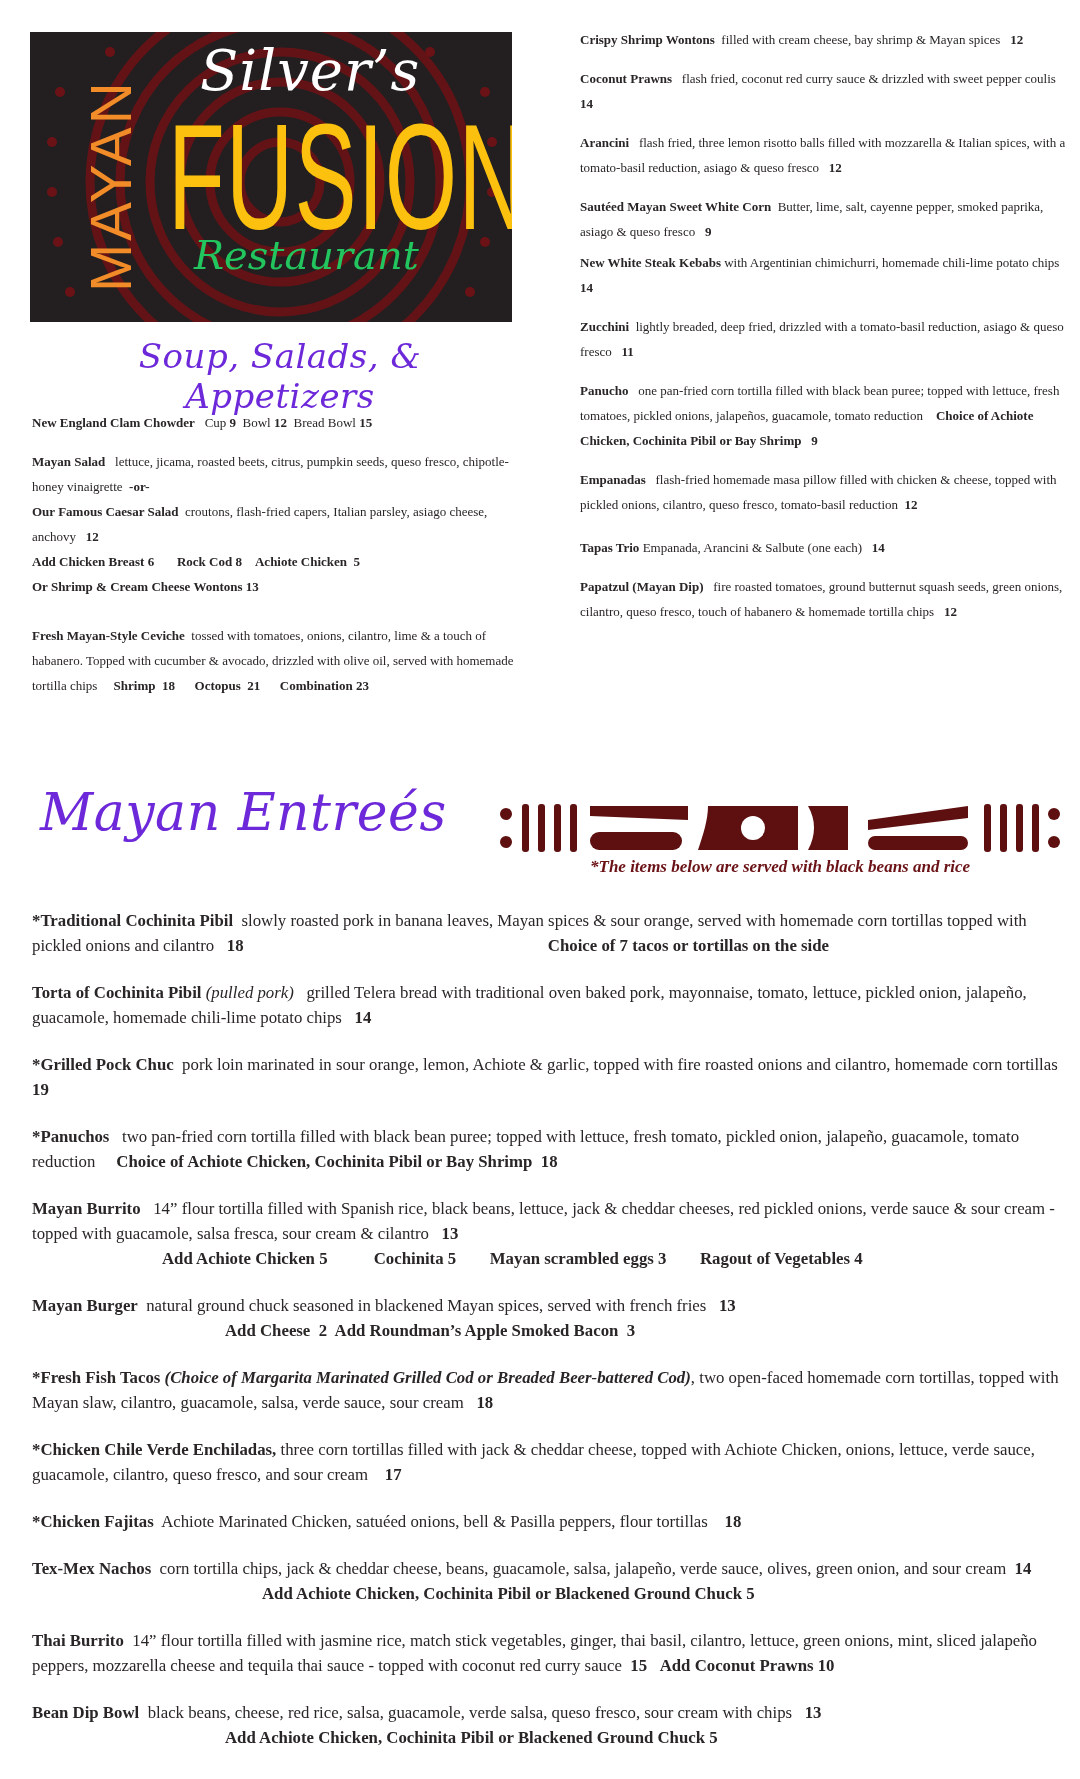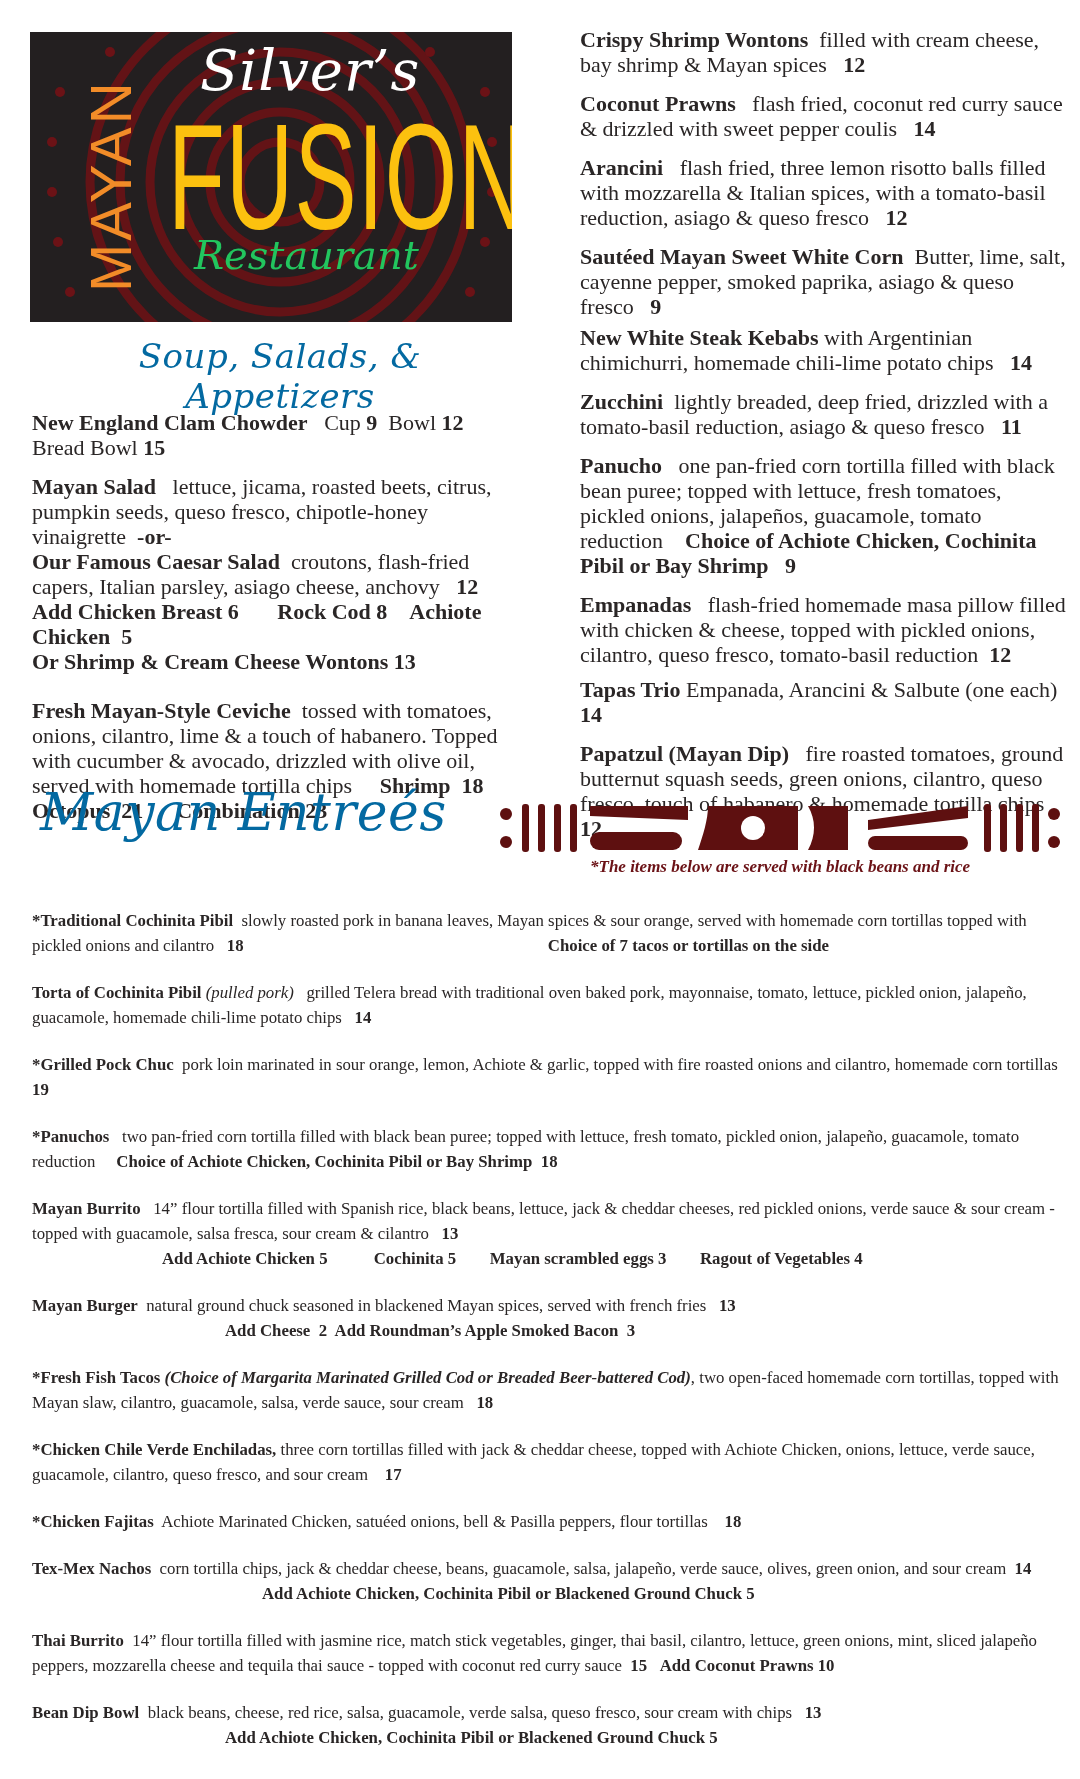--- a/index.html
+++ b/index.html
@@ -5,26 +5,26 @@
   html, body { margin:0; padding:0; background:#ffffff; }
   body { width:1080px; height:1779px; position:relative; overflow:hidden; font-family:"Liberation Serif","DejaVu Serif",serif; color:#2a2626; }
   .abs { position:absolute; }
   
   #logo { left:30px; top:32px; width:482px; height:290px; background:#231f20; overflow:hidden; }
   #logo svg.rings { position:absolute; left:0; top:0; }
   .logo-silvers { position:absolute; left:158px; top:6px; font-family:"DejaVu Serif",serif; font-style:italic; font-size:56px; color:#ffffff; letter-spacing:1px;margin-left:12px; }
   .logo-fusion { position:absolute; left:138px; top:70px; font-family:"Liberation Sans Narrow","Liberation Sans",sans-serif; font-size:150px; line-height:150px; color:#fcc10f; transform:scaleX(0.62); transform-origin:left top; letter-spacing:2px; }
   .logo-mayan { position:absolute; left:52px; top:260px; font-family:"Liberation Sans",sans-serif; font-size:58px; line-height:58px; color:#f28c28; transform:rotate(-90deg); transform-origin:left top; letter-spacing:3px; }
   .logo-restaurant { position:absolute; left:164px; top:200px; font-family:"DejaVu Serif",serif; font-style:italic; font-size:40px; color:#22c55e; }
-  .script-head { font-family:"DejaVu Serif",serif; font-style:italic; color:#0369a1; }
+  .script-head { font-family:"DejaVu Serif",serif; font-style:italic; color:#6d28d9; }
   #soup-heading { left:40px; top:336px; width:480px; font-size:34px; text-align:center; letter-spacing:0.5px; }
   #entrees-heading { left:40px; top:782px; font-size:52px; letter-spacing:0.5px; }
   #entrees-note { left:590px; top:857px; font-size:17px; font-style:italic; font-weight:bold; color:#6b1216; font-family:"Liberation Serif",serif; }
   #mayan-pattern { left:498px; top:800px; }
-  .col { position:absolute; font-size:22px; line-height:25px; }
+  .col { position:absolute; font-size:13px; line-height:25px; }
   .col .item { margin:0 0 14px 0; }
   .b { font-weight:bold; }
   .i { font-style:italic; }
   .price { font-weight:bold; }
   #left-col { left:32px; top:410px; width:492px; }
   #right-col { left:580px; top:27px; width:490px; }
   .narrow { font-family:"Liberation Sans Narrow","Liberation Serif",serif; }
   #entrees { left:32px; top:908px; width:1040px; font-size:16.8px; line-height:25px; }
   #entrees .item { margin-bottom:22px; }
   .addons { display:block; }
@@ -133,21 +133,21 @@
     <span class="b">Zucchini</span>&nbsp;
     <span>lightly breaded, deep fried, drizzled with a tomato-basil reduction, asiago &amp; queso fresco</span>&nbsp;&nbsp;
     <span class="price">11</span>
   </div>
   <div class="item">
     <span class="b">Panucho</span>&nbsp;&nbsp;
     <span>one pan-fried corn tortilla filled with black bean puree; topped with lettuce, fresh tomatoes, pickled onions, jalapeños, guacamole, tomato reduction</span>&nbsp;&nbsp;&nbsp;
     <span class="b">Choice of Achiote Chicken, Cochinita Pibil or Bay Shrimp</span>&nbsp;&nbsp;
     <span class="price">9</span>
   </div>
-  <div class="item" style="margin-bottom:10px">
+  <div class="item" style="margin-bottom:18px">
     <span class="b">Empanadas</span>&nbsp;&nbsp;
     <span>flash-fried homemade masa pillow filled with chicken &amp; cheese, topped with pickled onions, cilantro, queso fresco, tomato-basil reduction</span>&nbsp;
     <span class="price">12</span>
   </div>
   <div class="item">
     <span class="b">Tapas Trio</span>
     <span>Empanada, Arancini &amp; Salbute (one each)</span>&nbsp;&nbsp;
     <span class="price">14</span>
   </div>
   <div class="item">

